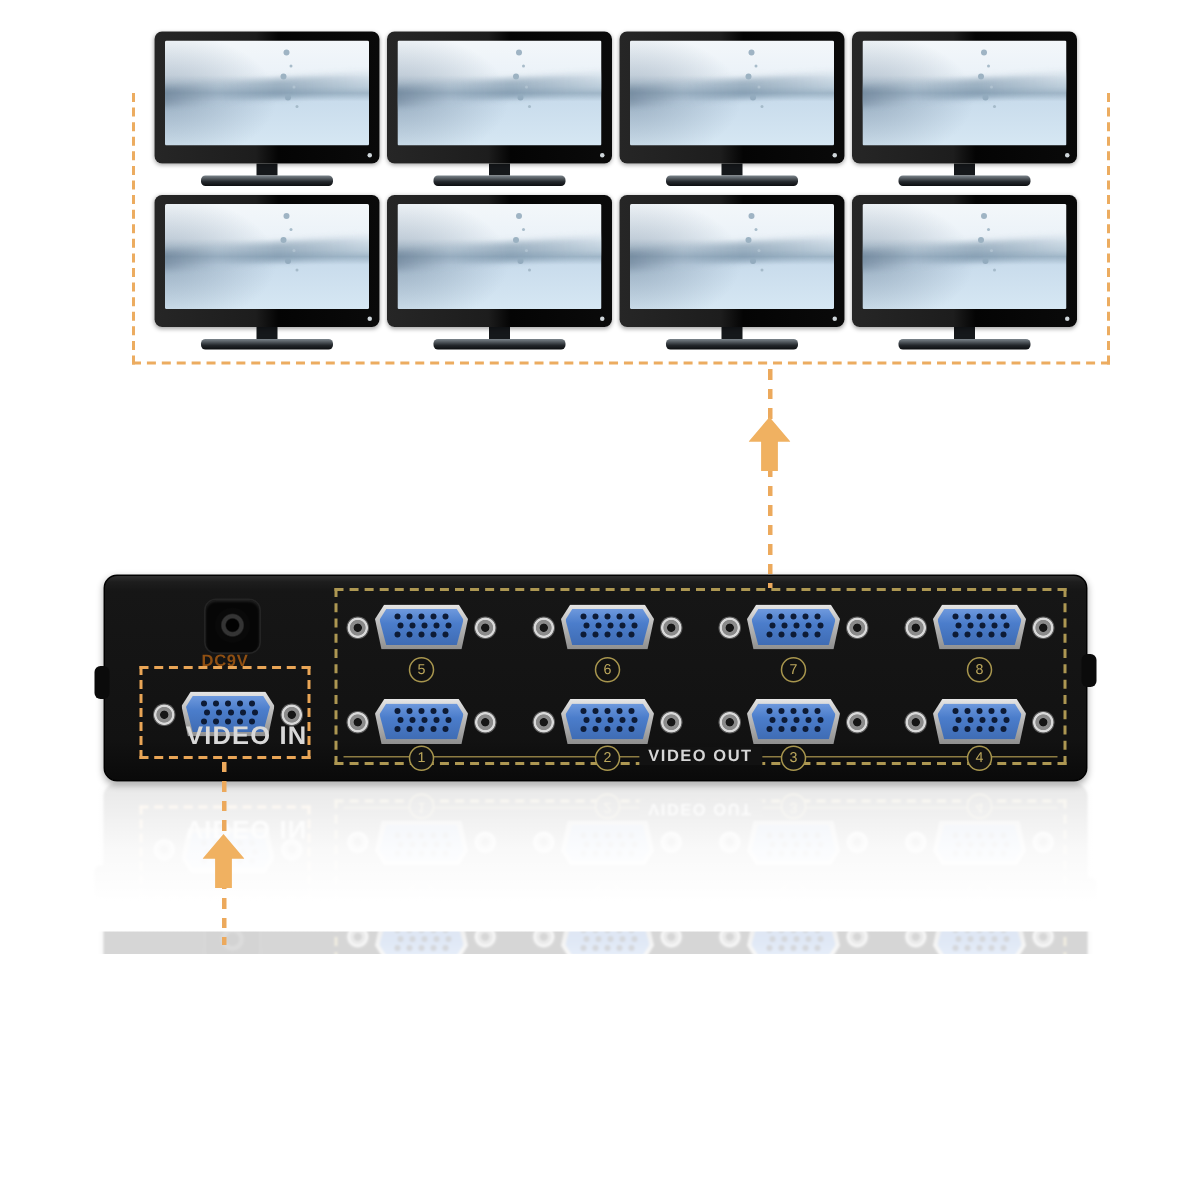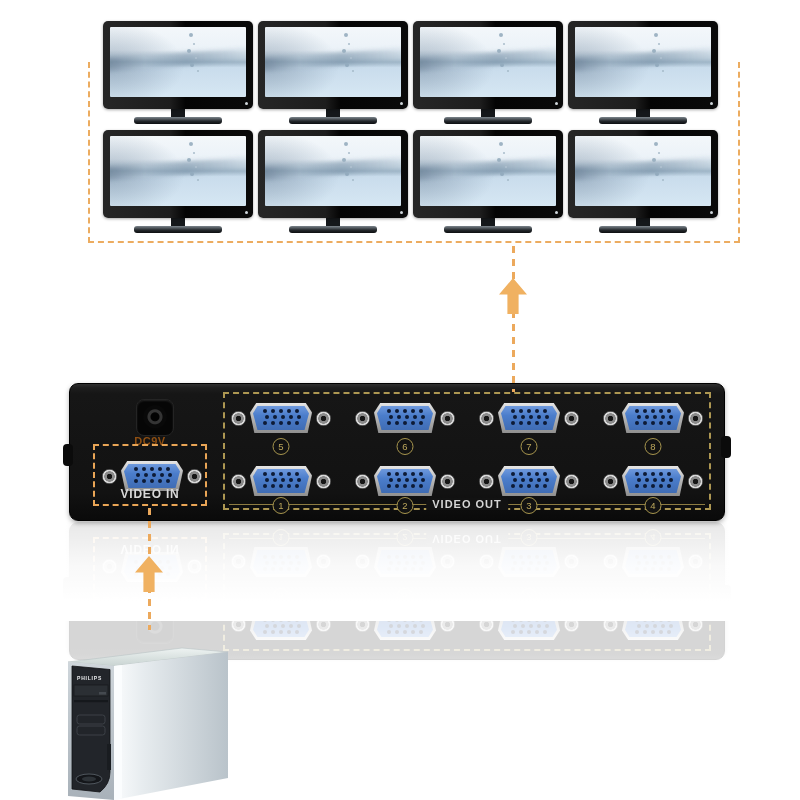--- a/index.html
+++ b/index.html
@@ -1,16 +1,16 @@
 <!DOCTYPE html>
 <html><head>
 <meta charset="utf-8">
 <style>
   html,body{margin:0;padding:0;}
-  .canvas{position:relative;width:800px;height:800px;background:#ffffff;overflow:hidden;
+  .canvas{position:relative;width:800px;height:636px;background:#ffffff;overflow:hidden;
           font-family:"Liberation Sans",sans-serif;}
 
   
   .wall-border{position:absolute;left:88px;top:62px;width:652px;height:181px;box-sizing:border-box;
                border:2px dashed #ECAC60;border-top:none;z-index:1;}
   .monitor{position:absolute;width:150px;z-index:2;}
   .bezel{height:88px;box-sizing:border-box;position:relative;border-radius:5px;
          background:linear-gradient(90deg,#262626 0%,#1d1d1d 45%,#040404 55%,#0a0a0a 100%);
          padding:6px 7px 12px;box-shadow:0 1px 3px rgba(0,0,0,.35);}
   .screen{width:100%;height:100%;position:relative;overflow:hidden;border-radius:1px;
@@ -42,22 +42,22 @@
   .bump{position:absolute;width:10px;height:22px;background:#0b0b0b;border-radius:4px;}
   .bump.l{left:-7px;top:60px;}  .bump.r{right:-7px;top:52px;}
 
   .dc-jack{position:absolute;left:66px;top:15px;width:36px;height:35px;border-radius:8px;
      background:radial-gradient(circle at 50% 48%, #020202 0 4px,#343434 5px 7px,#090909 8px 11px,#060606 12px);
      border:1px solid #242424;box-shadow:inset 0 1px 2px rgba(255,255,255,.12);}
   .dc-label{position:absolute;left:23px;top:51px;width:114px;text-align:center;
      color:#8F4F12;font-size:11px;font-weight:bold;letter-spacing:.5px;}
   .in-box{position:absolute;left:23px;top:60px;width:114px;height:62px;box-sizing:border-box;
      border:2px dashed #E9A556;}
-  .in-label{position:absolute;left:0;bottom:3px;width:100%;text-align:center;
-     color:#d8d8d8;font-size:12px;font-weight:bold;letter-spacing:.8px;}
+  .in-label{position:absolute;left:0;bottom:3px;width:100%;text-align:right;
+     color:#d8d8d8;font-size:17px;font-weight:bold;letter-spacing:.8px;}
 
   .out-box{position:absolute;left:153px;top:8px;width:488px;height:118px;box-sizing:border-box;
      border:2px dashed #AD9752;}
   .numline{position:absolute;left:4px;right:4px;top:110px;height:1px;background:#8d7c42;}
   .pnum{position:absolute;width:15px;height:15px;line-height:15px;border-radius:50%;
      border:1px solid #A8964E;color:#BCA75C;font-size:9.5px;text-align:center;
      background:#121212;transform:translateX(-50%);}
   .out-label{position:absolute;top:104px;left:242px;transform:translateX(-50%);
      background:#121212;padding:0 6px;color:#d6d6d6;font-size:11px;font-weight:bold;letter-spacing:1px;}
 

